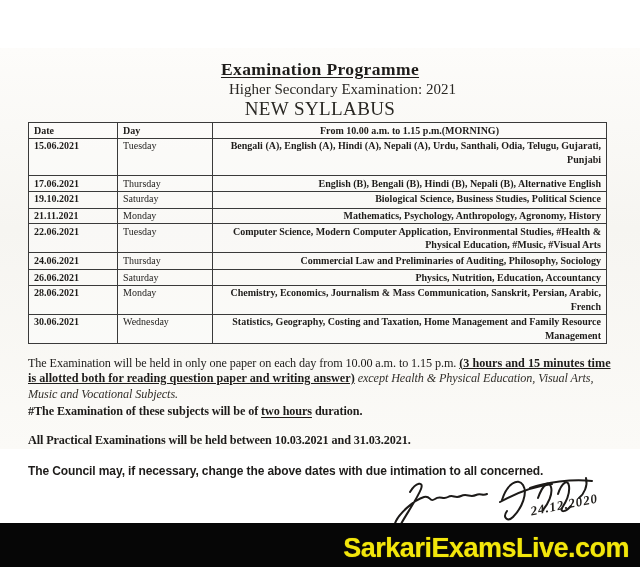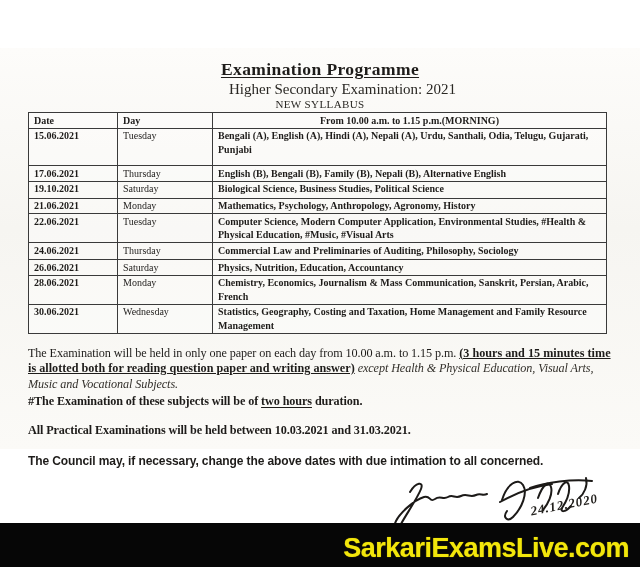--- a/index.html
+++ b/index.html
@@ -12,38 +12,38 @@
     margin-top:44px;
   }
 
   .doc-header { text-align:center; padding-top:11px; }
   .title {
     display:inline-block;
     font-size:17.5px; font-weight:bold; letter-spacing:0.4px;
     text-decoration:underline; text-underline-offset:2px;
   }
   .subtitle { font-size:15px; margin-top:1px; color:#2a2824;padding-left:45px; }
-  .syllabus { font-size:11px; letter-spacing:0.4px; color:#2a2824;font-family:Liberation Serif, serif; }
+  .syllabus { font-size:19px; letter-spacing:0.4px; color:#2a2824;font-family:Liberation Serif, serif; }
 
   table.exam-table {
     margin:2px 0 0 28px; width:579px;
     border-collapse:collapse;
     font-size:10px; line-height:13.5px;
     background:rgba(255,255,255,0.35);
   }
   .exam-table th, .exam-table td {
     border:1px solid #3a3a3a; padding:0.5px 5px; vertical-align:top;
   }
   .exam-table th { font-weight:bold; }
   th.c-date, th.c-day { text-align:left; }
   th.c-subj { text-align:center; }
   col.c-date { width:89px; } col.c-day { width:95px; }
   td.c-date { font-weight:bold; white-space:nowrap; }
   td.c-day { font-weight:normal; }
-  td.c-subj { font-weight:bold; text-align:left; }
+  td.c-subj { font-weight:bold; text-align:right; }
   tbody tr:first-child td { padding-bottom:9px; }
   tbody tr:nth-child(3) td, tbody tr:nth-child(6) td { padding-bottom:2px; }
 
   .notes { margin:12px 26px 0 28px; font-size:12.2px; line-height:15.6px; letter-spacing:-0.1px; }
   .note1 b { letter-spacing:0;text-decoration:underline; }
   .note1 i { color:#33302b; }
   .note2 { margin-top:2px; font-weight:bold; }
   .note2 .u { text-decoration:underline; text-underline-offset:2px; }
   .note3 { margin-top:13px; font-weight:bold; }
   .note4 { margin-top:16px; font-weight:bold; font-family:"Liberation Sans", sans-serif; font-size:12px; letter-spacing:-0.1px; }
@@ -95,29 +95,29 @@
     </thead>
     <tbody>
         <tr>
       <td class="c-date">15.06.2021</td>
       <td class="c-day">Tuesday</td>
       <td class="c-subj">Bengali (A), English (A), Hindi (A), Nepali (A), Urdu, Santhali, Odia, Telugu, Gujarati, Punjabi</td>
     </tr>
         <tr>
       <td class="c-date">17.06.2021</td>
       <td class="c-day">Thursday</td>
-      <td class="c-subj">English (B), Bengali (B), Family (B), Nepali (B), Alternative English</td>
+      <td class="c-subj">English (B), Bengali (B), Hindi (B), Nepali (B), Alternative English</td>
     </tr>
         <tr>
       <td class="c-date">19.10.2021</td>
       <td class="c-day">Saturday</td>
       <td class="c-subj">Biological Science, Business Studies, Political Science</td>
     </tr>
         <tr>
-      <td class="c-date">21.06.2021</td>
+      <td class="c-date">21.11.2021</td>
       <td class="c-day">Monday</td>
       <td class="c-subj">Mathematics, Psychology, Anthropology, Agronomy, History</td>
     </tr>
         <tr>
       <td class="c-date">22.06.2021</td>
       <td class="c-day">Tuesday</td>
       <td class="c-subj">Computer Science, Modern Computer Application, Environmental Studies, #Health &amp; Physical Education, #Music, #Visual Arts</td>
     </tr>
         <tr>
       <td class="c-date">24.06.2021</td>

